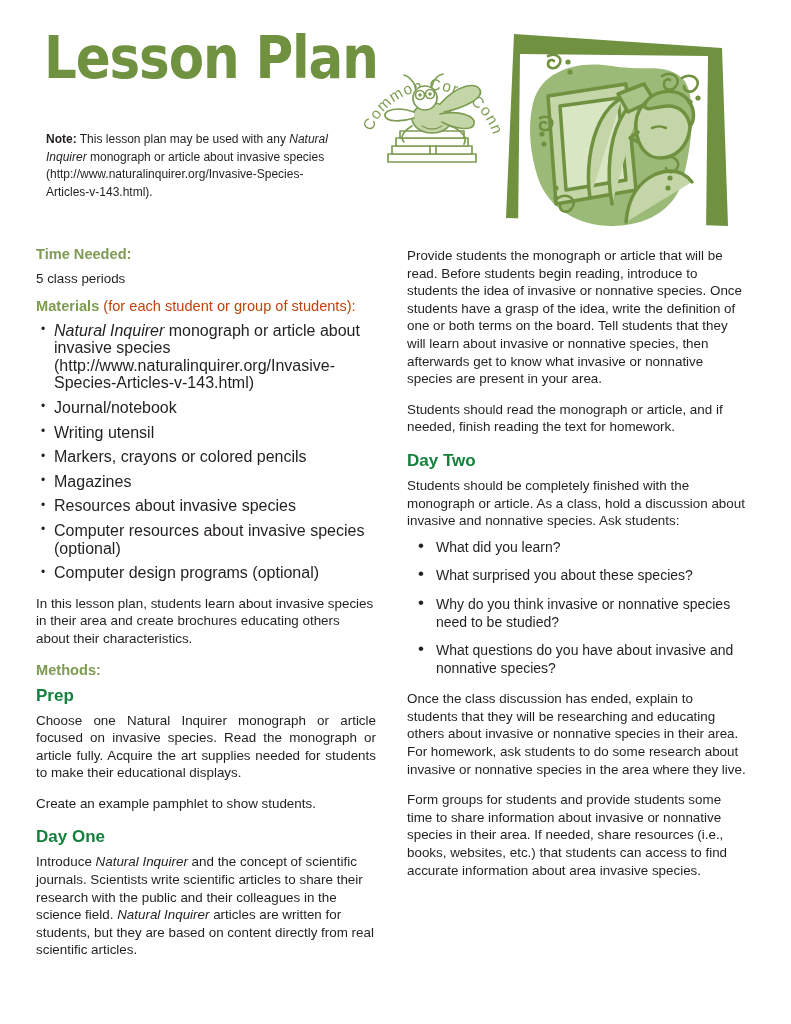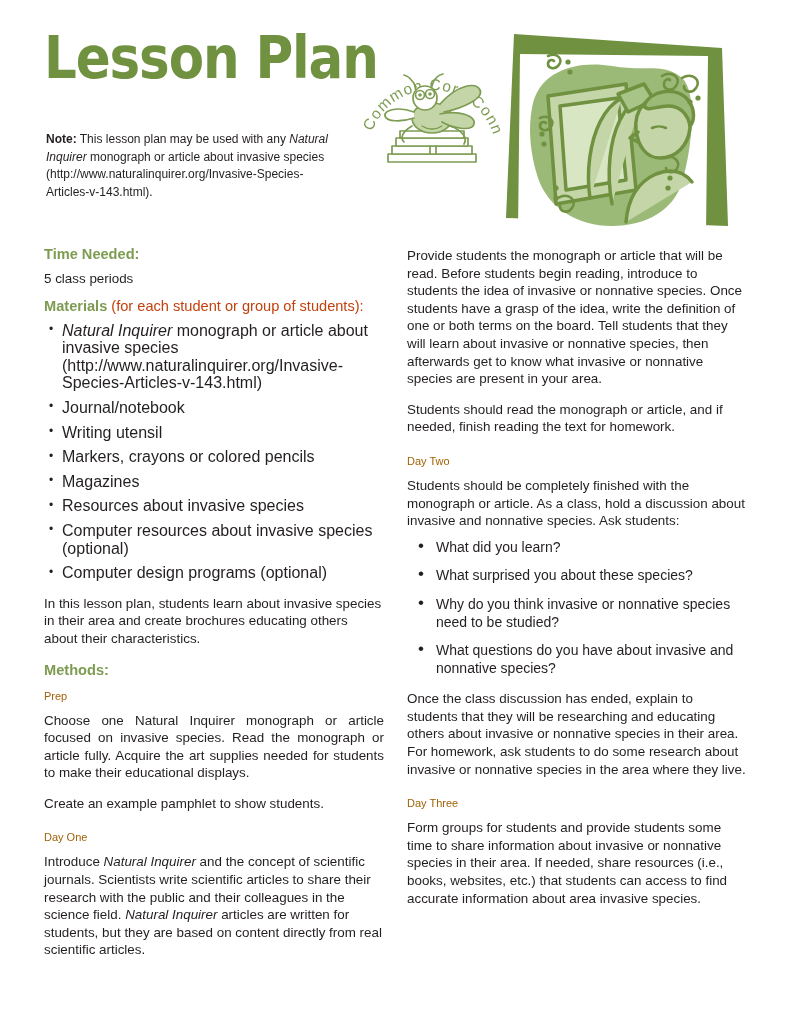--- a/index.html
+++ b/index.html
@@ -42,30 +42,30 @@
   .ccc-logo { position:absolute; left:352px; top:34px; width:160px; height:160px; }
   .ccc-logo svg { display:block; width:160px; height:160px; }
 
   
   .hero { position:absolute; left:486px; top:22px; width:270px; height:222px; }
   .hero svg { display:block; width:270px; height:222px; }
 
   
   .columns { position:absolute; top:245px; left:0; width:791px; height:779px; }
   .col { position:absolute; top:0; }
-  .col-left  { left:44px;  width:340px; }
+  .col-left  { left:36px;  width:340px; }
   .col-right { left:407px; width:340px; }
 
   h2.sec {
     font-size:14.6px; font-weight:700; color:#7d9c52;
     margin:0 0 7px 0; line-height:18px;
   }
   h2.sec .light { font-weight:400; color:#c2410c; }
   h3.day {
-    font-size:11px; font-weight:400; color:#a16207;
+    font-size:17px; font-weight:700; color:#15803d;
     margin:16px 0 7px 0; line-height:18px;
   }
   p.body {
     font-size:13.4px; line-height:17.6px; margin:0 0 13px 0;
   }
   p.body.just { text-align:justify; }
   p.body i { font-style:italic; }
   p.tight { margin-bottom:9px; }
   p.lead { margin-top:2px; }
 
@@ -240,17 +240,16 @@
 
       <ul class="qbullets">
         <li>What did you learn?</li>
         <li>What surprised you about these species?</li>
         <li>Why do you think invasive or nonnative species need to be studied?</li>
         <li>What questions do you have about invasive and nonnative species?</li>
       </ul>
 
       <p class="body">Once the class discussion has ended, explain to students that they will be researching and educating others about invasive or nonnative species in their area. For homework, ask students to do some research about invasive or nonnative species in the area where they live.</p>
 
-      <h3 class="day">Day Three</h3>
       <p class="body">Form groups for students and provide students some time to share information about invasive or nonnative species in their area. If needed, share resources (i.e., books, websites, etc.) that students can access to find accurate information about area invasive species.</p>
     </div>
   </div>
 </div>
 
 </body></html>

